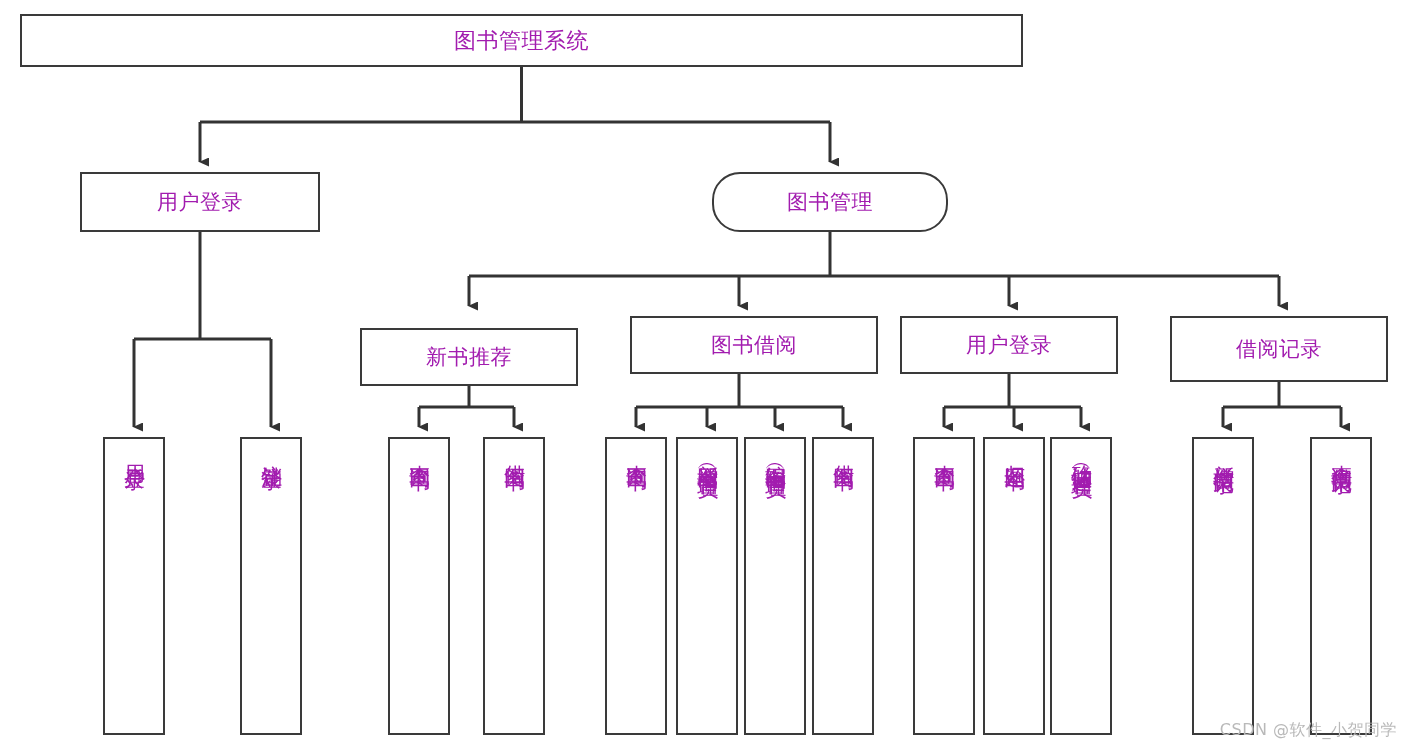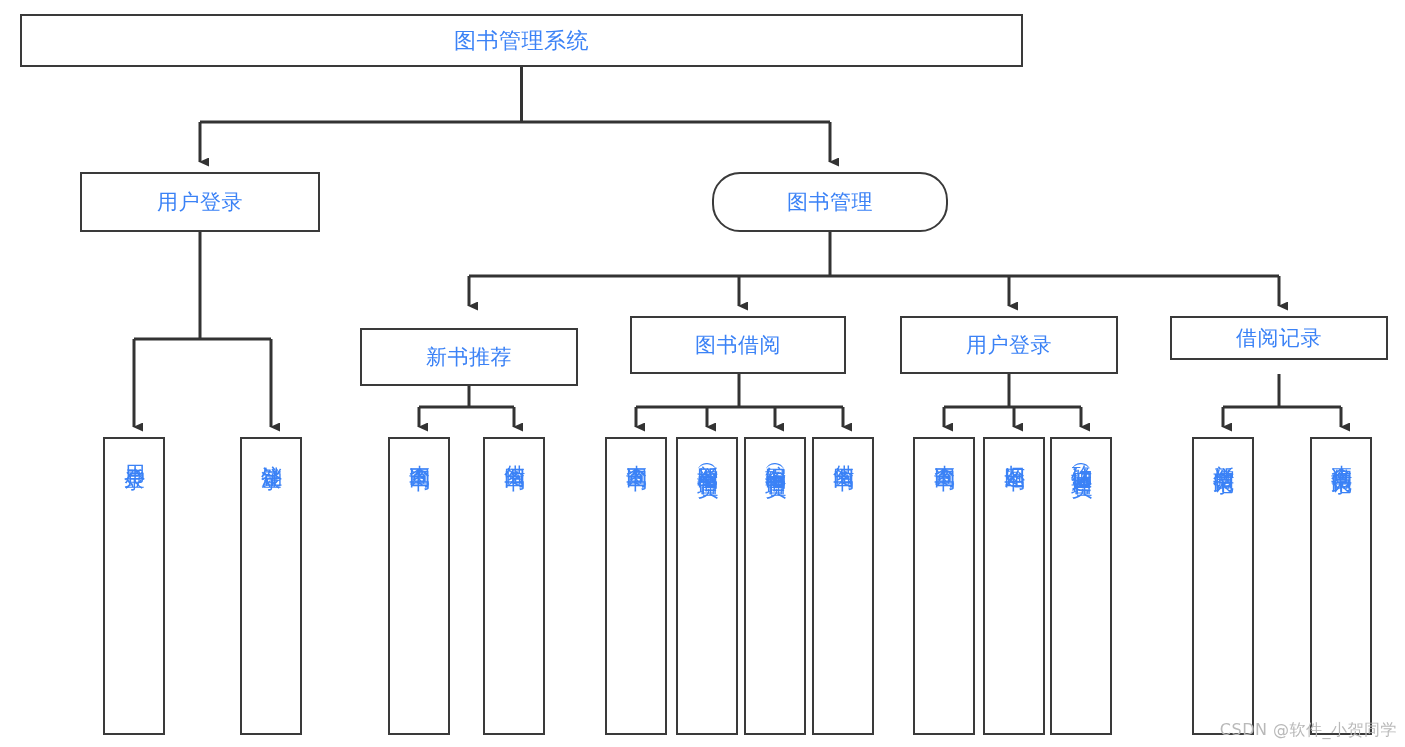--- a/index.html
+++ b/index.html
@@ -35,21 +35,21 @@
     align-items: center;
     justify-content: center;
     color: #2b2b2b;
     z-index: 3;
   }
   .node-label {
     display: block;
     text-align: center;
     line-height: 1.18;
     letter-spacing: 0.5px;
-    color: #3b82f6;
+    color: #a21caf;
   }
   
   .node.horiz .node-label {
     font-size: 21px;
     white-space: nowrap;
   }
   .node.root .node-label {
     font-size: 22px;
   }
   
@@ -132,27 +132,27 @@
       </div>
       <div class="node horiz" style="left: 80px; top: 172px; width: 240px; height: 60px;">
         <span class="node-label">用户登录</span>
       </div>
       <div class="node horiz" style="left: 712px; top: 172px; width: 236px; height: 60px; border-radius: 28px;">
         <span class="node-label">图书管理</span>
       </div>
       <div class="node horiz" style="left: 360px; top: 328px; width: 218px; height: 58px;">
         <span class="node-label">新书推荐</span>
       </div>
-      <div class="node horiz" style="left: 630px; top: 316px; width: 216px; height: 58px;">
+      <div class="node horiz" style="left: 630px; top: 316px; width: 248px; height: 58px;">
         <span class="node-label">图书借阅</span>
       </div>
       <div class="node horiz" style="left: 900px; top: 316px; width: 218px; height: 58px;">
         <span class="node-label">用户登录</span>
       </div>
-      <div class="node horiz" style="left: 1170px; top: 316px; width: 218px; height: 44px;">
+      <div class="node horiz" style="left: 1170px; top: 316px; width: 218px; height: 66px;">
         <span class="node-label">借阅记录</span>
       </div>
       <div class="node vert" style="left: 103px; top: 437px; width: 62px; height: 298px;">
         <span class="node-label">用户登录</span>
       </div>
       <div class="node vert" style="left: 240px; top: 437px; width: 62px; height: 298px;">
         <span class="node-label">注销登录</span>
       </div>
       <div class="node vert" style="left: 388px; top: 437px; width: 62px; height: 298px;">
         <span class="node-label">查询图书</span>

